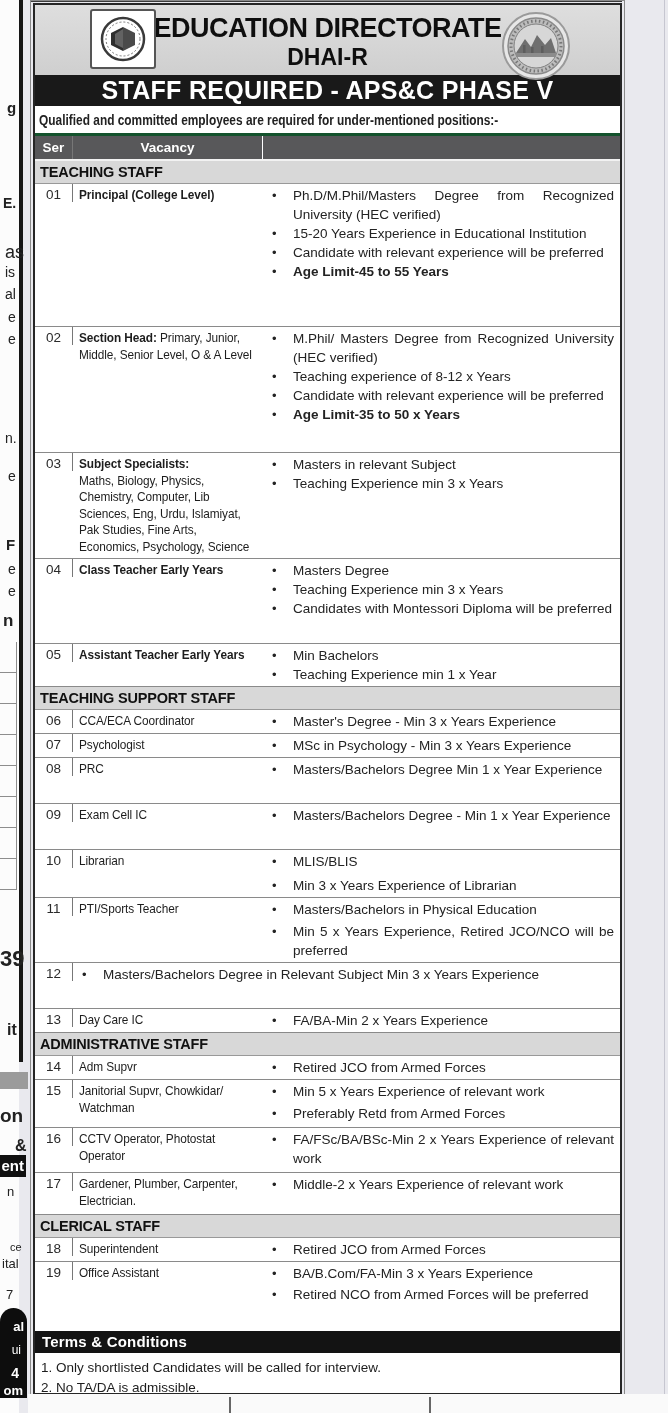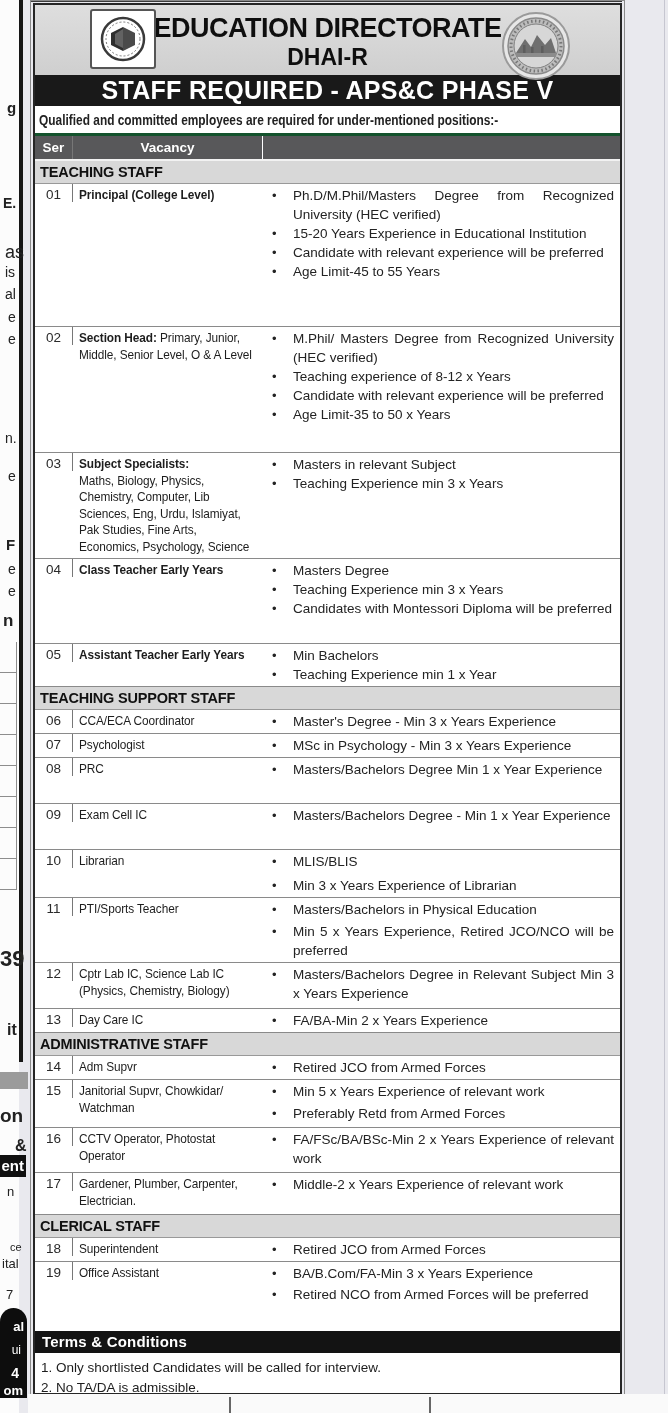--- a/index.html
+++ b/index.html
@@ -55,21 +55,21 @@
         padding-left:5px;border-bottom:1px solid #999;letter-spacing:-.2px;color:#111}
   .row{display:flex;border-bottom:1px solid #8a8a8a;align-items:flex-start}
   .row .c-ser{text-align:center;padding-top:3px;color:#2a2a2a}
   .row .c-vac{padding:3px 4px 3px 6px;line-height:16.5px;overflow:hidden}
   .vin{width:114%;transform:scaleX(.877);transform-origin:0 0;letter-spacing:-.1px}
   .vb .vin{font-weight:bold}
   .blk{display:block;font-weight:normal}
   .row .c-qual{padding:2px 6px 2px 0}
   .ql{position:relative;padding-left:30px;line-height:19px;text-align:justify;color:#232323}
   .blt{position:absolute;left:9px;top:0;font-size:13px}
-  .qb{font-weight:normal}
+  .qb{font-weight:bold}
   
   .tbanner{background:#131313;color:#fff;font-weight:bold;font-size:15px;height:22px;
            line-height:22px;padding-left:7px;letter-spacing:.2px}
   .tlist{position:relative;padding:5px 6px 0 6px;font-size:13.5px;line-height:20px;height:80px;box-sizing:border-box}
   .titem .b2{font-weight:bold}
   .wedge{position:absolute;right:0;bottom:0;width:297px;height:21px;background:#1c1c1c;
          clip-path:polygon(0 0,100% 0,100% 100%,18px 100%)}
 </style>
 </head>
 <body>
@@ -275,23 +275,20 @@
       <div class="c-vac">
           <div class="vin"><span>PTI/Sports Teacher</span></div>
         </div>
       <div class="c-qual">
         <div class="ql"><span class="blt">•</span><span class="qt">Masters/Bachelors in Physical Education</span></div>
         <div class="ql" style="margin-top:3px"><span class="blt">•</span><span class="qt">Min 5 x Years Experience, Retired JCO/NCO will be preferred</span></div>
       </div>
     </div>
     <div class="row" style="min-height:45px">
       <div class="c-ser">12</div>
-      <div class="c-vac">
-          <div class="vin"><span>Cptr Lab IC, Science Lab IC (Physics, Chemistry, Biology)</span></div>
-        </div>
       <div class="c-qual">
         <div class="ql"><span class="blt">•</span><span class="qt">Masters/Bachelors Degree in Relevant Subject Min 3 x Years Experience</span></div>
       </div>
     </div>
     <div class="row" style="min-height:22px">
       <div class="c-ser">13</div>
       <div class="c-vac">
           <div class="vin"><span>Day Care IC</span></div>
         </div>
       <div class="c-qual">

